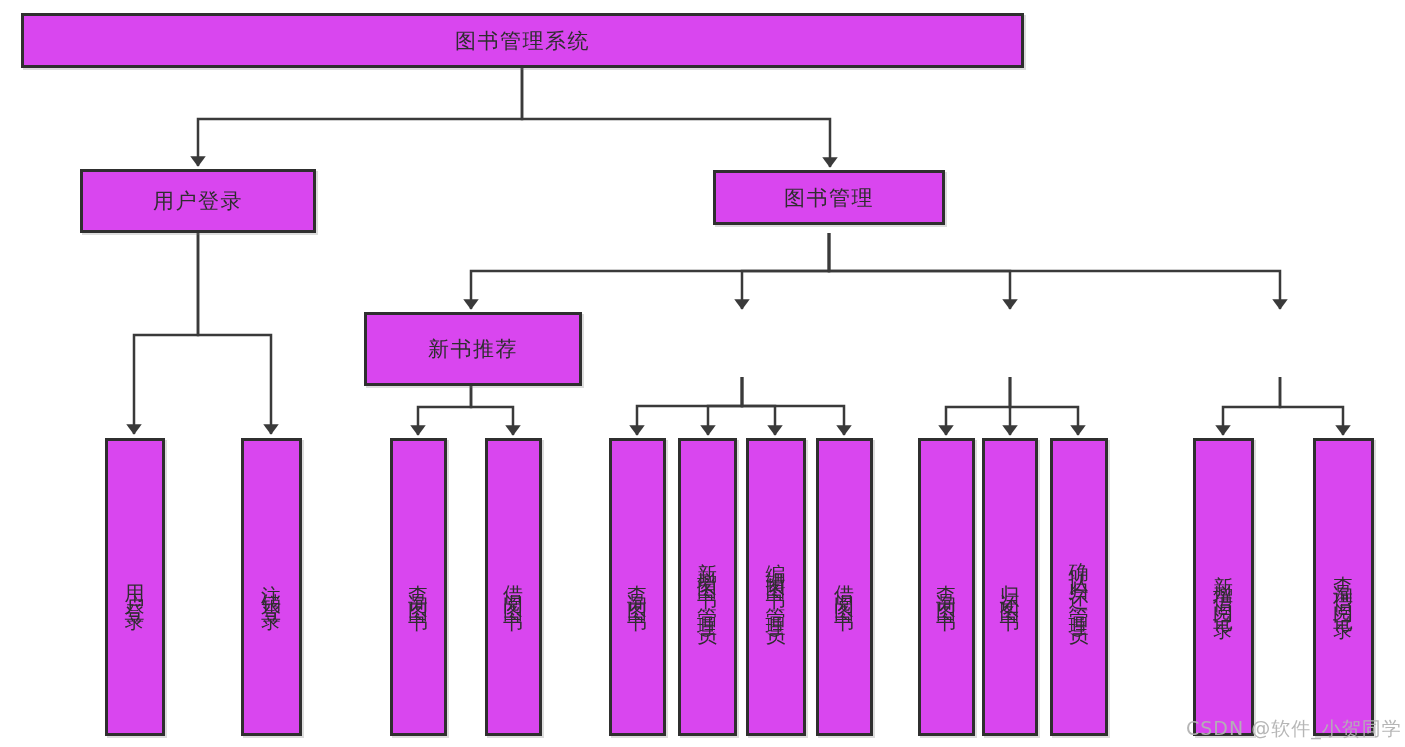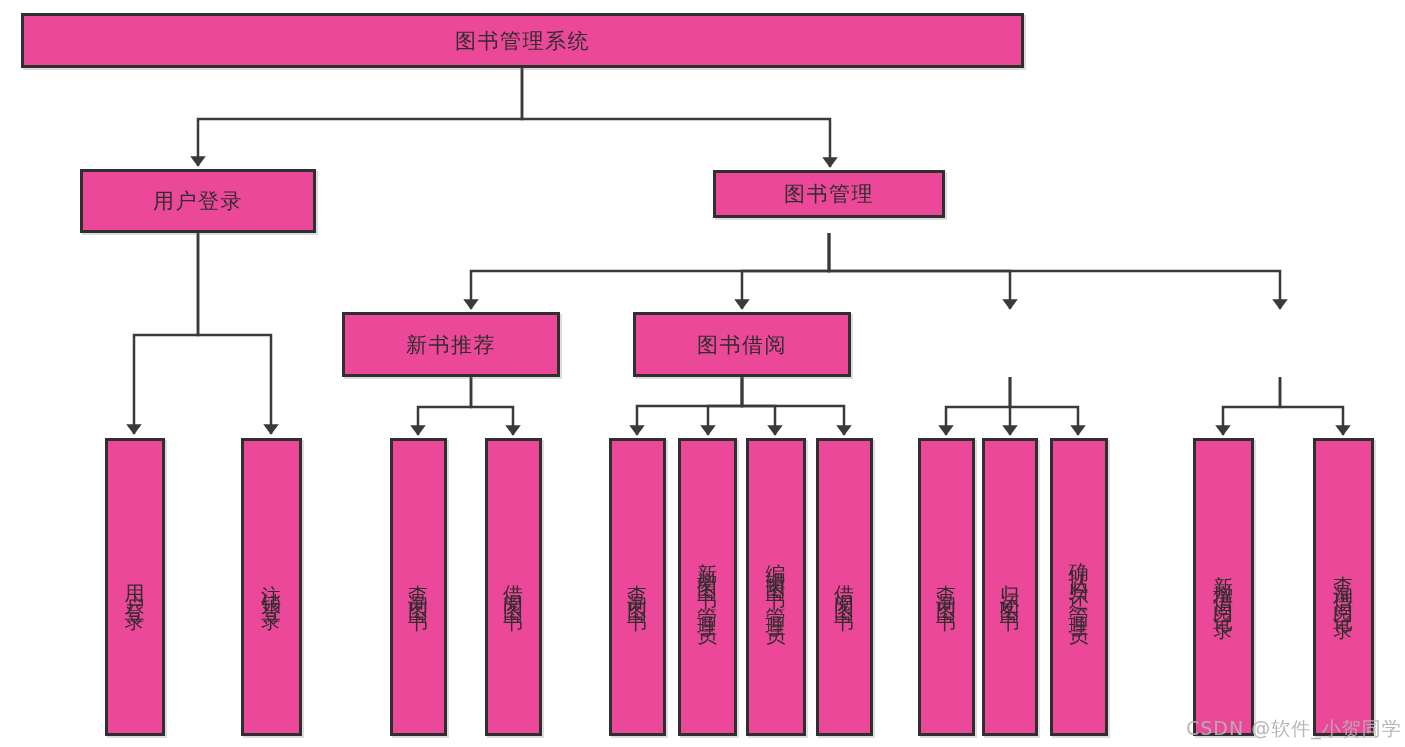--- a/index.html
+++ b/index.html
@@ -1,21 +1,21 @@
 <!DOCTYPE html>
 <html><head>
 <meta charset="utf-8">
 <style>
   html,body{margin:0;padding:0;background:#ffffff;}
   body{font-family:"DejaVu Sans","Liberation Sans",sans-serif;}
   #stage{position:relative;width:1405px;height:747px;background:#ffffff;overflow:hidden;}
   #wires{position:absolute;left:0;top:0;width:1405px;height:747px;}
   .box{
     position:absolute;box-sizing:border-box;
-    border:3px solid #2f2f2f;background:#ec4899;
+    border:3px solid #2f2f2f;background:#d946ef;
     display:flex;align-items:center;justify-content:center;
     box-shadow:2px 2px 0 rgba(120,120,120,0.25);
   }
   .hlabel{
     font-size:21px;color:#2e2e2e;letter-spacing:1.5px;white-space:nowrap;
   }
   .vlabel{
     writing-mode:vertical-rl;text-orientation:mixed;
     font-size:20px;color:#2e2e2e;letter-spacing:9px;line-height:1;
   }
@@ -66,29 +66,26 @@
     </g>
   </svg>
 
   <div class="box" style="left:21px;top:13px;width:1003px;height:55px">
     <span class="hlabel">图书管理系统</span>
   </div>
 
   <div class="box" style="left:80px;top:169px;width:236px;height:64px">
     <span class="hlabel">用户登录</span>
   </div>
-  <div class="box" style="left:713px;top:170px;width:232px;height:48px">
+  <div class="box" style="left:713px;top:170px;width:232px;height:55px">
     <span class="hlabel">图书管理</span>
   </div>
 
-  <div class="box" style="left:342px;top:312px;width:218px;height:65px">
+  <div class="box" style="left:364px;top:312px;width:218px;height:74px">
     <span class="hlabel">新书推荐</span>
-  </div>
-  <div class="box" style="left:633px;top:312px;width:218px;height:65px">
-    <span class="hlabel">图书借阅</span>
   </div>
 
   <div class="box" style="left:105px;top:438px;width:60px;height:298px">
     <span class="vlabel">用户登录</span>
   </div>
   <div class="box" style="left:241px;top:438px;width:61px;height:298px">
     <span class="vlabel">注销登录</span>
   </div>
 
   <div class="box" style="left:390px;top:438px;width:57px;height:298px">

